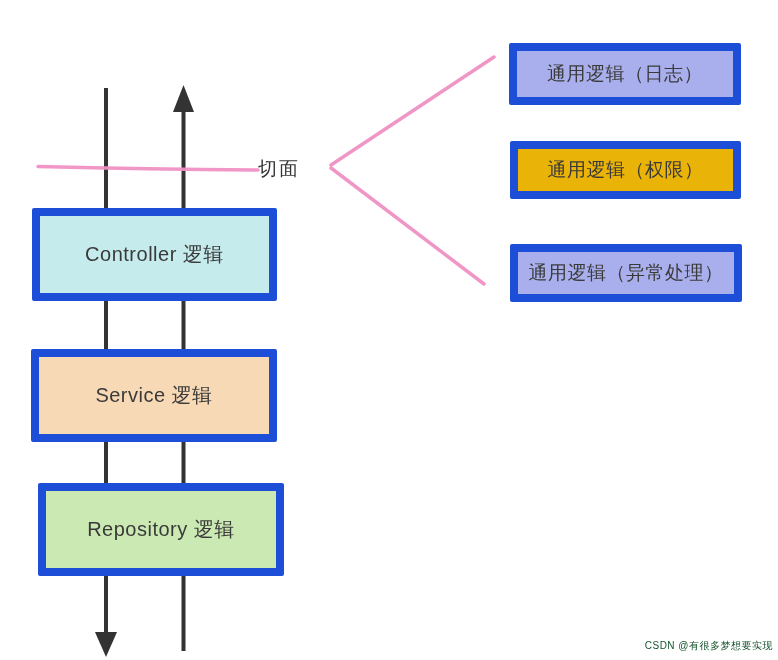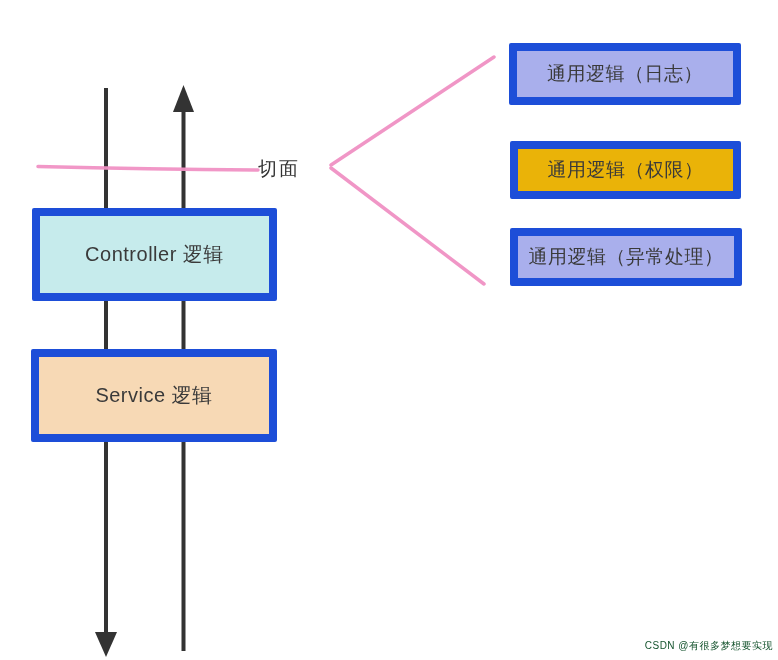--- a/index.html
+++ b/index.html
@@ -36,21 +36,21 @@
     font-size: 20px;
     letter-spacing: 0.5px;
     white-space: nowrap;
   }
   .layer-controller { left: 32px;  top: 208px; width: 245px; height: 93px; }
   .layer-service    { left: 31px;  top: 349px; width: 246px; height: 93px; }
   .layer-repository { left: 38px;  top: 483px; width: 246px; height: 93px; }
 
   .aspect-box-1 { left: 509px; top: 43px;  width: 232px; height: 62px; }
   .aspect-box-2 { left: 510px; top: 141px; width: 231px; height: 58px; }
-  .aspect-box-3 { left: 510px; top: 228px; width: 232px; height: 58px; }
+  .aspect-box-3 { left: 510px; top: 244px; width: 232px; height: 58px; }
   .aspect-box .box-label { font-size: 19px; }
 
   .aspect-label {
     position: absolute;
     z-index: 2;
     left: 258px;
     top: 156px;
     font-size: 19px;
     color: #333333;
     letter-spacing: 2px;
@@ -87,20 +87,23 @@
   </svg>
 
   <div class="box layer-service" style="background-color: rgb(247, 217, 181);">
     <span class="box-label">Service 逻辑</span>
   </div>
 
   <div class="box layer-controller" style="background-color: rgb(198, 235, 236);">
     <span class="box-label">Controller 逻辑</span>
   </div>
 
+  <div class="box layer-repository" style="background-color: rgb(203, 233, 178);">
+    <span class="box-label">Repository 逻辑</span>
+  </div>
 
   <div class="aspect-label">切面</div>
 
   <div class="box aspect-box aspect-box-1" style="background-color: rgb(169, 175, 236);">
     <span class="box-label">通用逻辑（日志）</span>
   </div>
 
   <div class="box aspect-box aspect-box-2" style="background-color: #eab308;">
     <span class="box-label">通用逻辑（权限）</span>
   </div>

